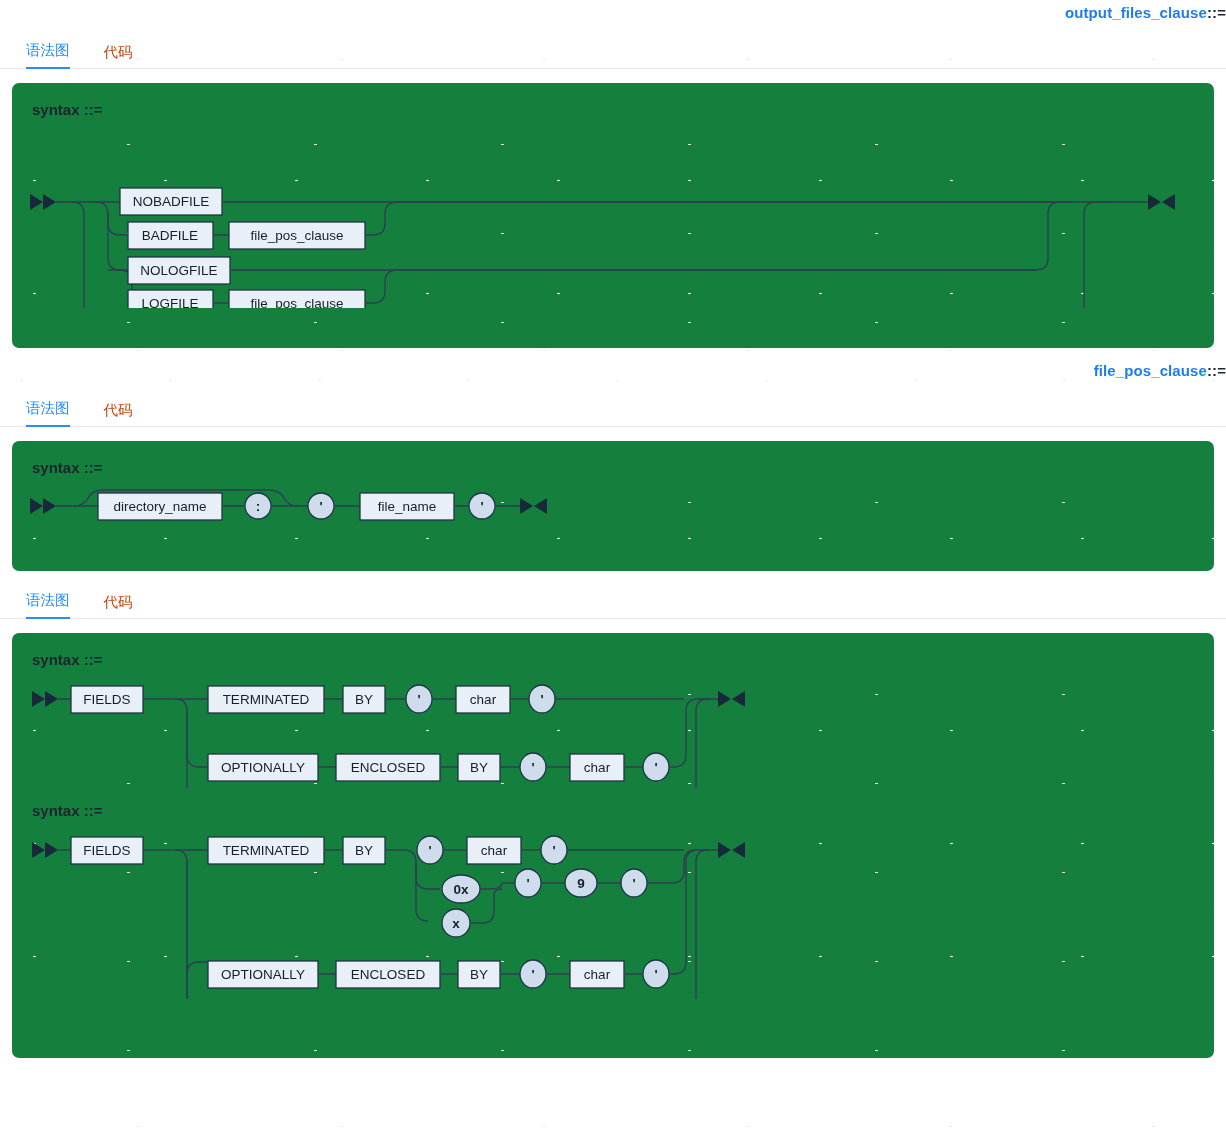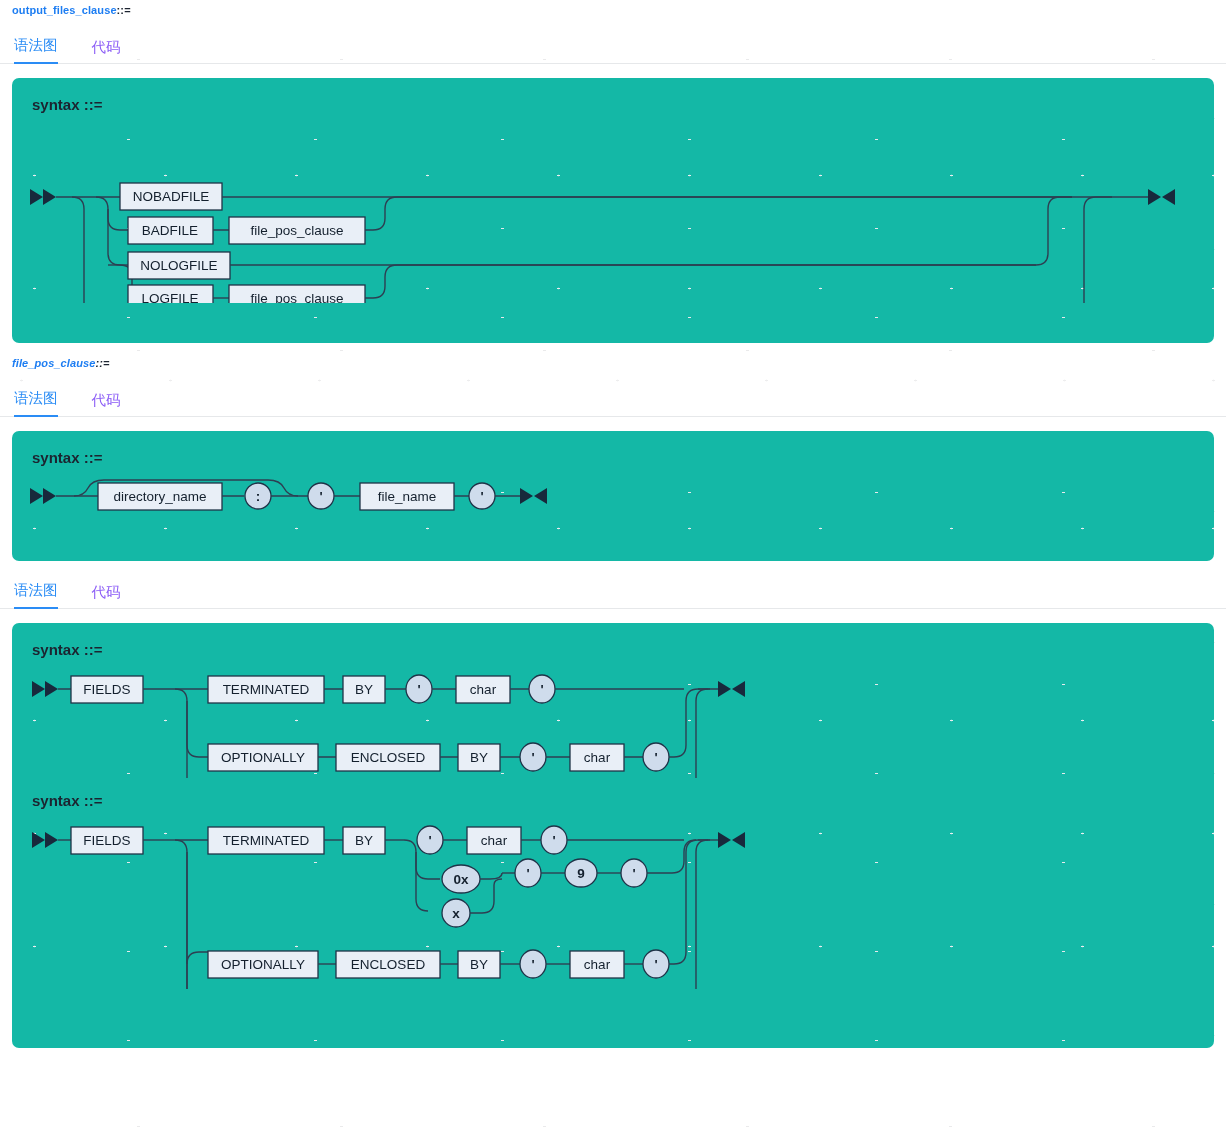--- a/index.html
+++ b/index.html
@@ -20,55 +20,56 @@
       radial-gradient(#ededee 1px, transparent 1.2px);
     background-size:203px 97px, 149px 131px;
     background-position:37px 11px, 96px 53px;
     opacity:.95;
     z-index:0;
   }
   .page{position:relative;z-index:1;}
 
   .section{ }
   .rule-head{
-    font-size:11px;
+    font-size:15px;
     font-weight:bold;
     padding:0 0 0 12px;
     letter-spacing:.1px;
     white-space:nowrap;
+    text-align:right;
   }
   .rule-name{color:#1d7df2;}
   .rule-assign{color:#1c2430;font-weight:bold;}
 
   .tabs{
     display:flex;
     align-items:flex-end;
     gap:34px;
-    padding:0 0 0 14px;
+    padding:0 0 0 26px;
     border-bottom:1px solid #e6e8ea;
     height:34px;
     margin-top:14px;
     box-sizing:border-box;
   }
   .tab{
     font-size:14.5px;
-    color:#8b5cf6;
+    color:#c2410c;
     padding-bottom:7px;
     cursor:pointer;
     position:relative;
     top:1px;
   }
   .tab.active{
     color:#2a8cf5;
     border-bottom:2.5px solid #2a8cf5;
   }
 
   .panel{
     margin:14px 12px 0 12px;
-    background:#14b8a6;
+    background:#15803d;
     border-radius:7px;
     position:relative;
     overflow:hidden;
   }
   .panel .dots{
     position:absolute;inset:0;pointer-events:none;
     background-image:
       radial-gradient(#e6eaed 1px, transparent 1.2px),
       radial-gradient(#eaeef1 1px, transparent 1.2px);
     background-size:187px 89px, 131px 113px;
@@ -186,21 +187,21 @@
           <g>
             <path class="marker" d="M1136,76 l13,8 l-13,8 z"></path>
             <path class="marker" d="M1163,76 l-13,8 l13,8 z"></path>
           </g>
         </svg>
       </div>
     </div>
   </div>
 
   <div class="section">
-    <div class="rule-head" style="padding-top:14px;font-style:italic;">
+    <div class="rule-head" style="padding-top:14px;">
       <span class="rule-name">file_pos_clause</span><span class="rule-assign">::=</span>
     </div>
 
     <div class="tabs">
       <div class="tab active">语法图</div>
       <div class="tab">代码</div>
     </div>
 
     <div class="panel" style="height:130px;">
       <div class="dots"></div>

